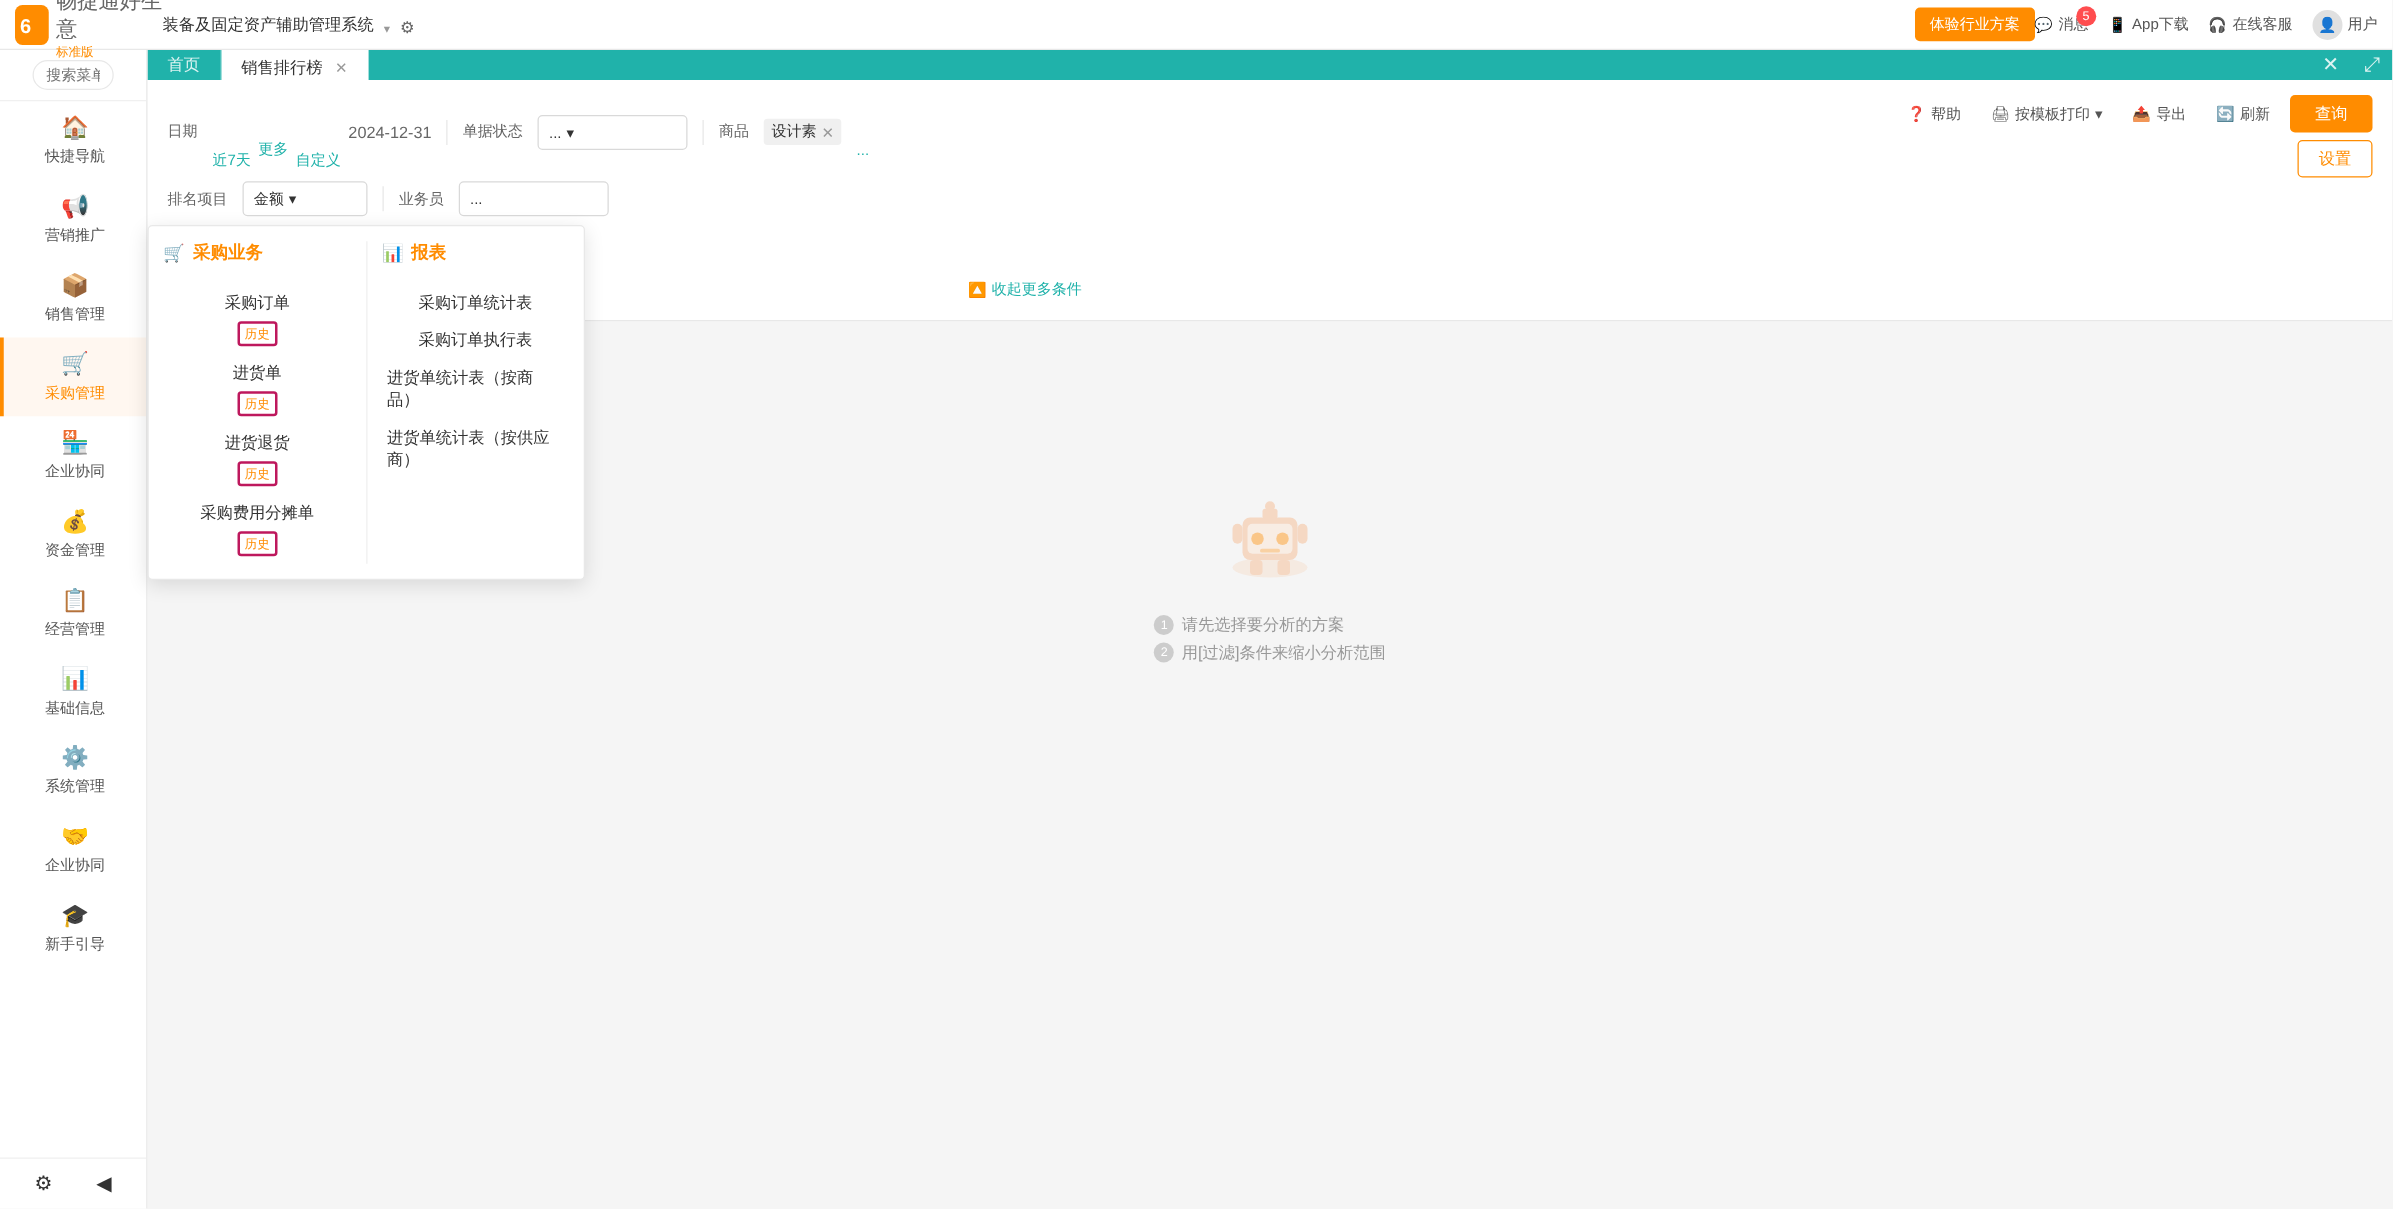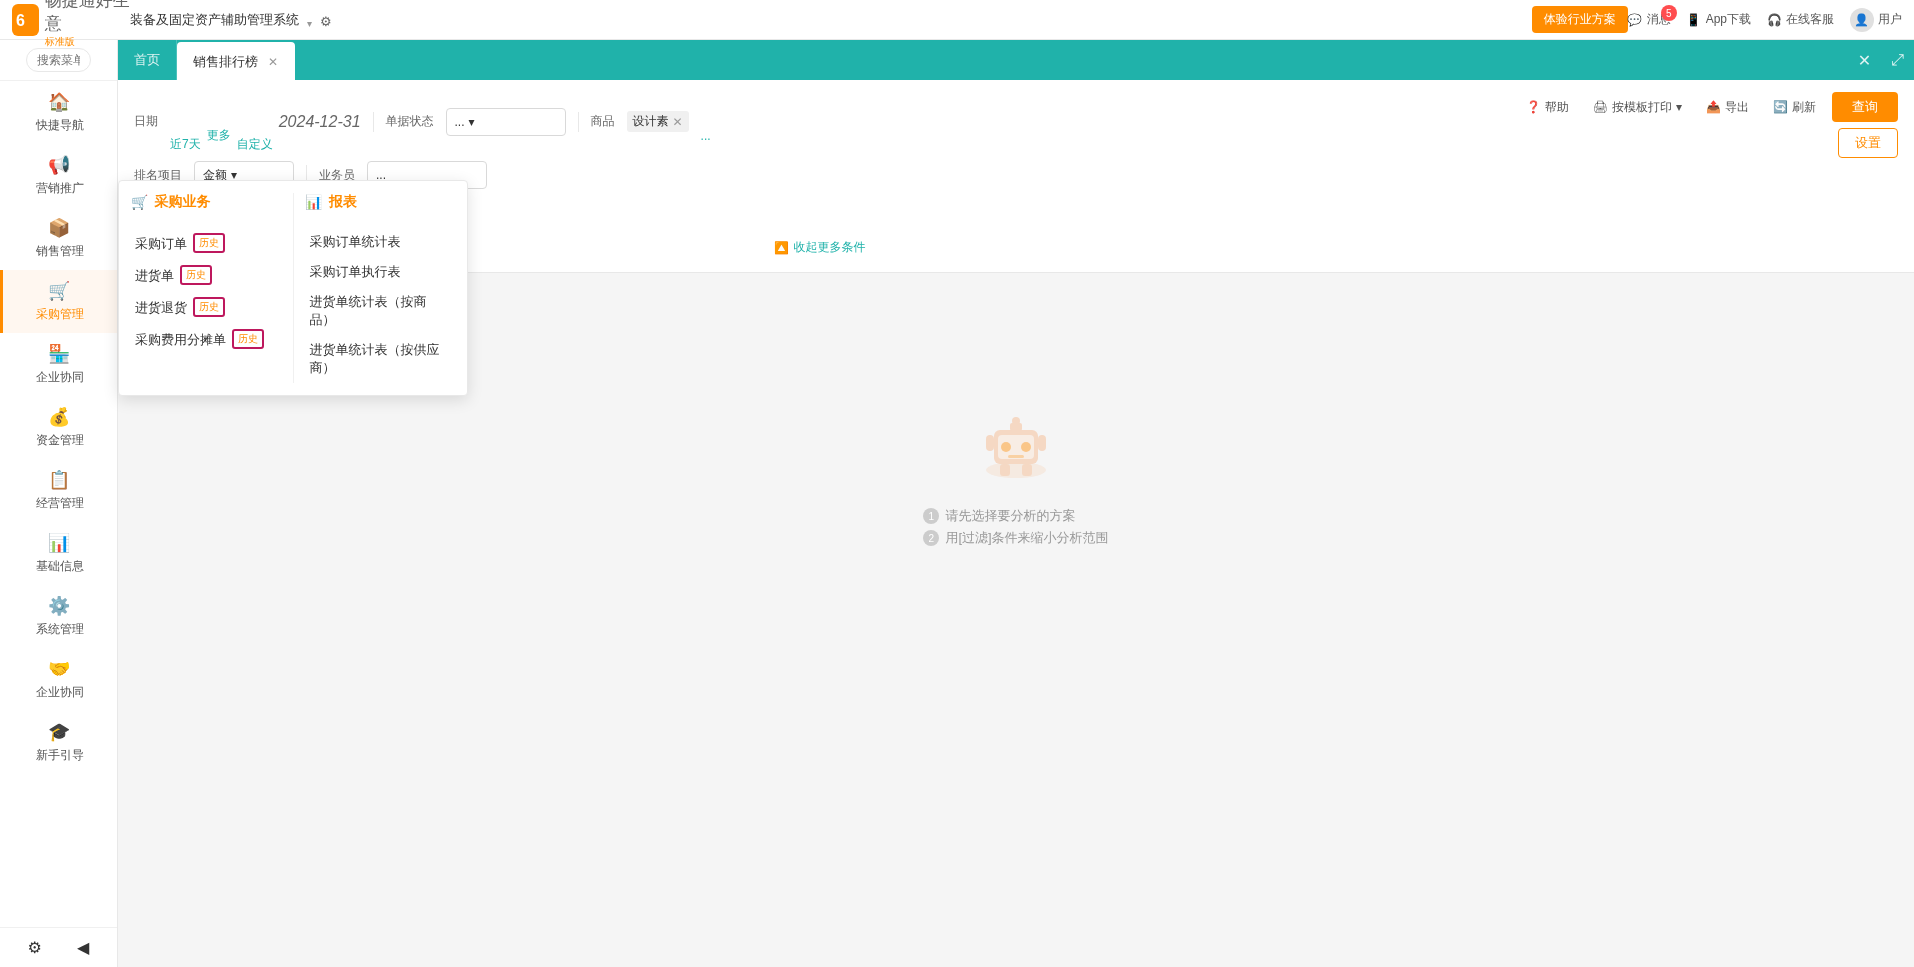--- a/index.html
+++ b/index.html
@@ -139,21 +139,21 @@
       flex-direction: column;
       overflow: hidden;
     }
 
     
     .tab-bar {
       background: #20b2aa;
       display: flex;
       align-items: center;
       padding: 0 0 0 0;
-      height: 40px;
+      height: 24px;
       flex-shrink: 0;
     }
     .tab-item {
       padding: 0 16px;
       height: 40px;
       display: flex;
       align-items: center;
       cursor: pointer;
       font-size: 13px;
       color: rgba(255,255,255,0.85);
@@ -309,27 +309,28 @@
       align-items: center;
       gap: 6px;
       font-size: 14px;
       color: #ff8c00;
       font-weight: bold;
       margin-bottom: 10px;
       padding-bottom: 6px;
     }
     .popup-item {
       display: flex;
-      align-items: flex-end;
+      align-items: center;
       gap: 6px;
       padding: 6px 4px;
       font-size: 13px;
       color: #333;
       cursor: pointer;
       border-radius: 3px;
+      flex-direction: column;
     }
     .history-badge {
       background: #fff;
       border: 2px solid #be185d;
       color: #ff8c00;
       border-radius: 3px;
       font-size: 10px;
       padding: 1px 4px;
     }
     .date-quick-link { color: #20b2aa; font-size: 12px; cursor: pointer; margin-top: 46px; }
@@ -474,21 +475,21 @@
       <div class="filter-bar">
         <div style="display:flex; align-items:flex-start; gap:12px;">
           <div style="flex:1;">
 
             <div class="filter-row">
               <span class="filter-label">日期</span>
               <div style="display:flex; align-items:center; gap:6px;">
                 <span class="date-quick-link">近7天</span>
                 <span class="more-link">更多</span>
                 <span class="date-quick-link">自定义</span>
-                <span style="font-size:16px;color:#666;font-style:italic;">2024-12-31</span>
+                <span style="font-size:13px;color:#666;">2024-12-31</span>
               </div>
 
               <div class="filter-divider"></div>
 
               <span class="filter-label">单据状态</span>
               <div class="filter-select">
                 <span>...</span>
                 <span>▾</span>
               </div>
 

